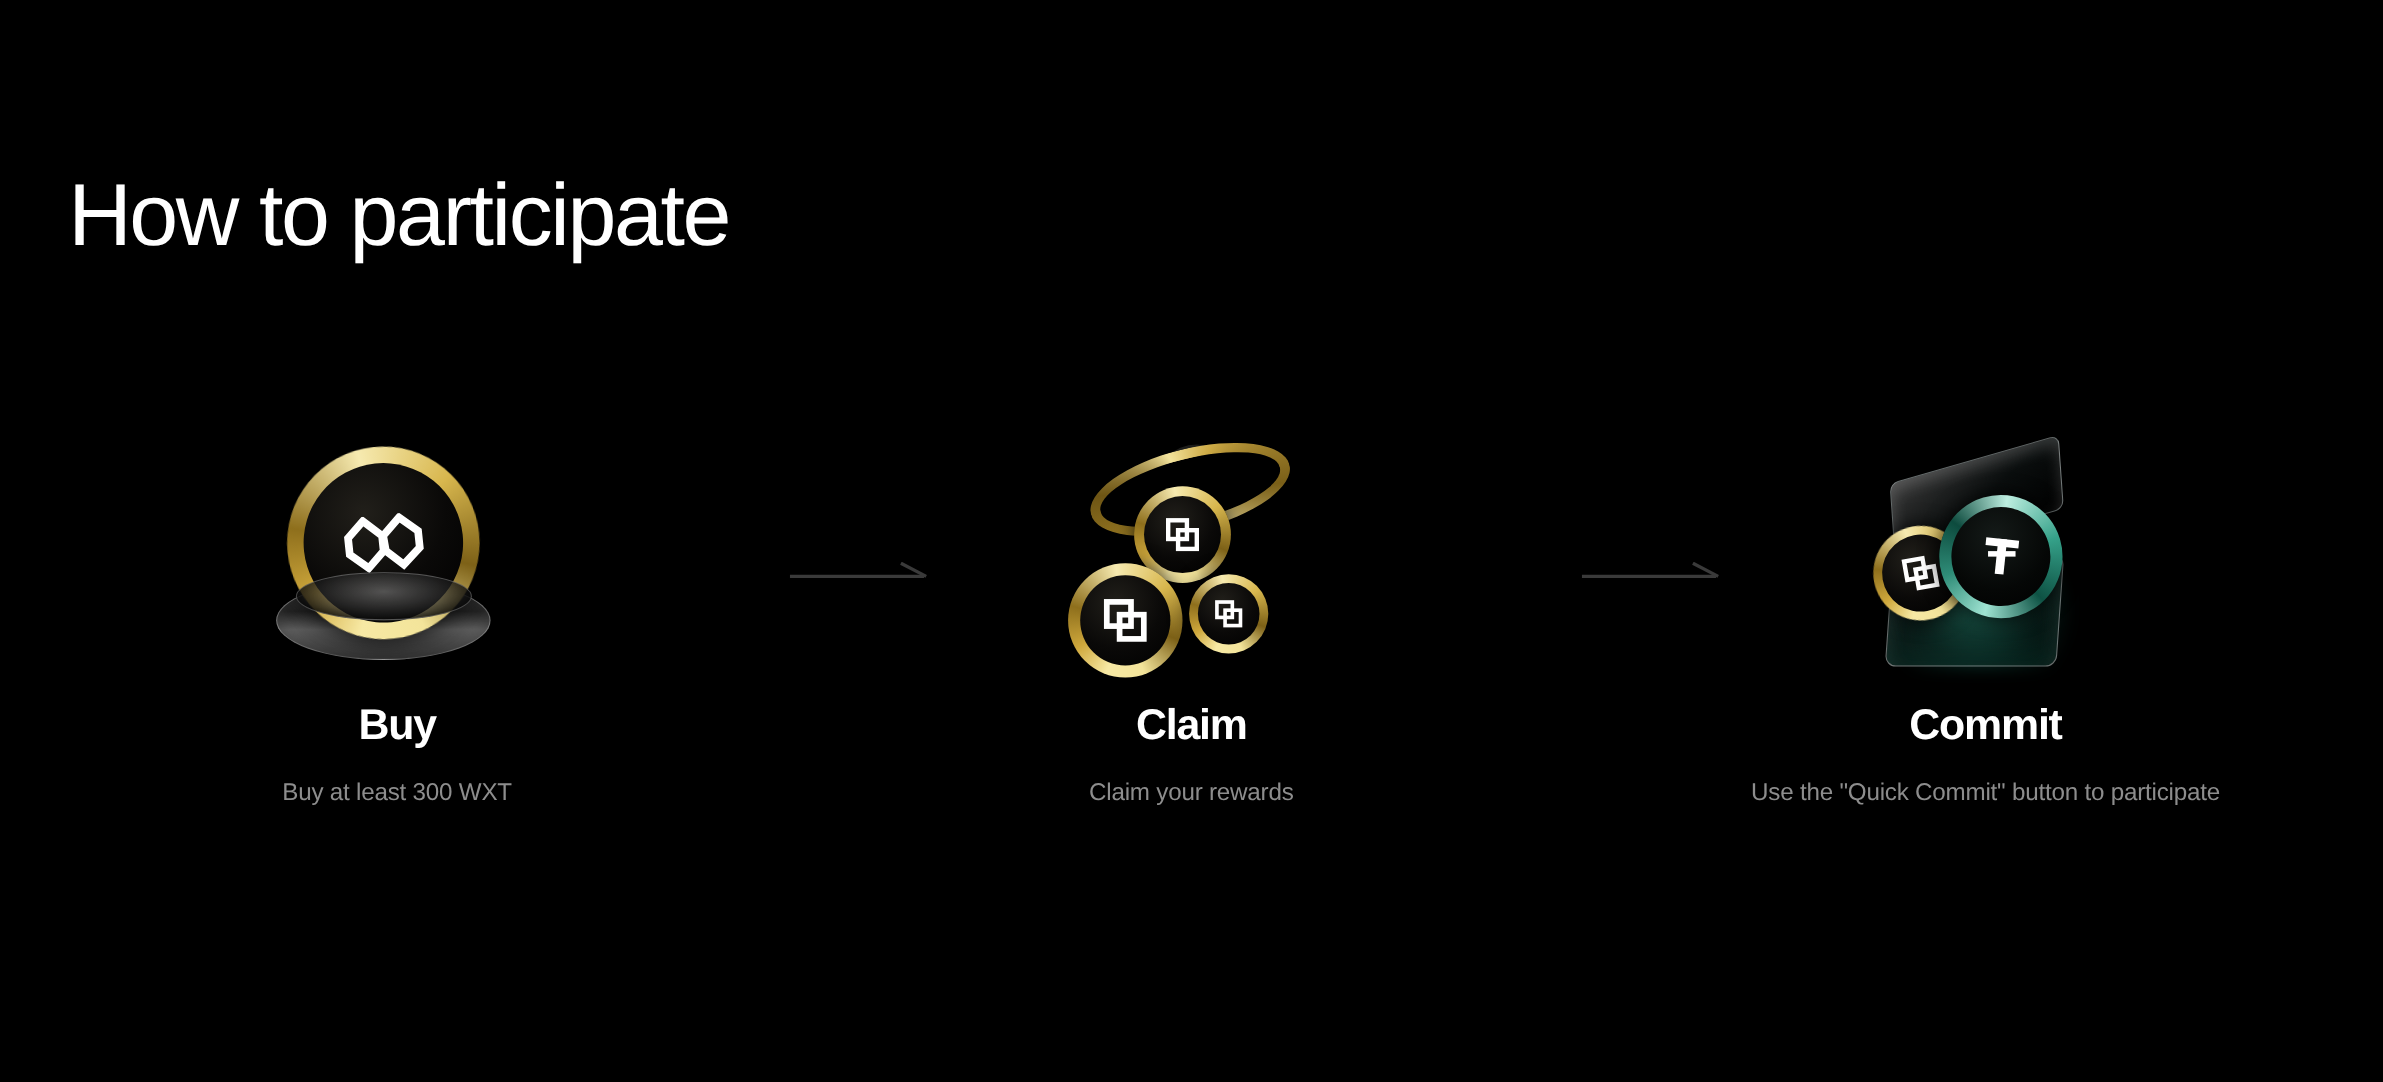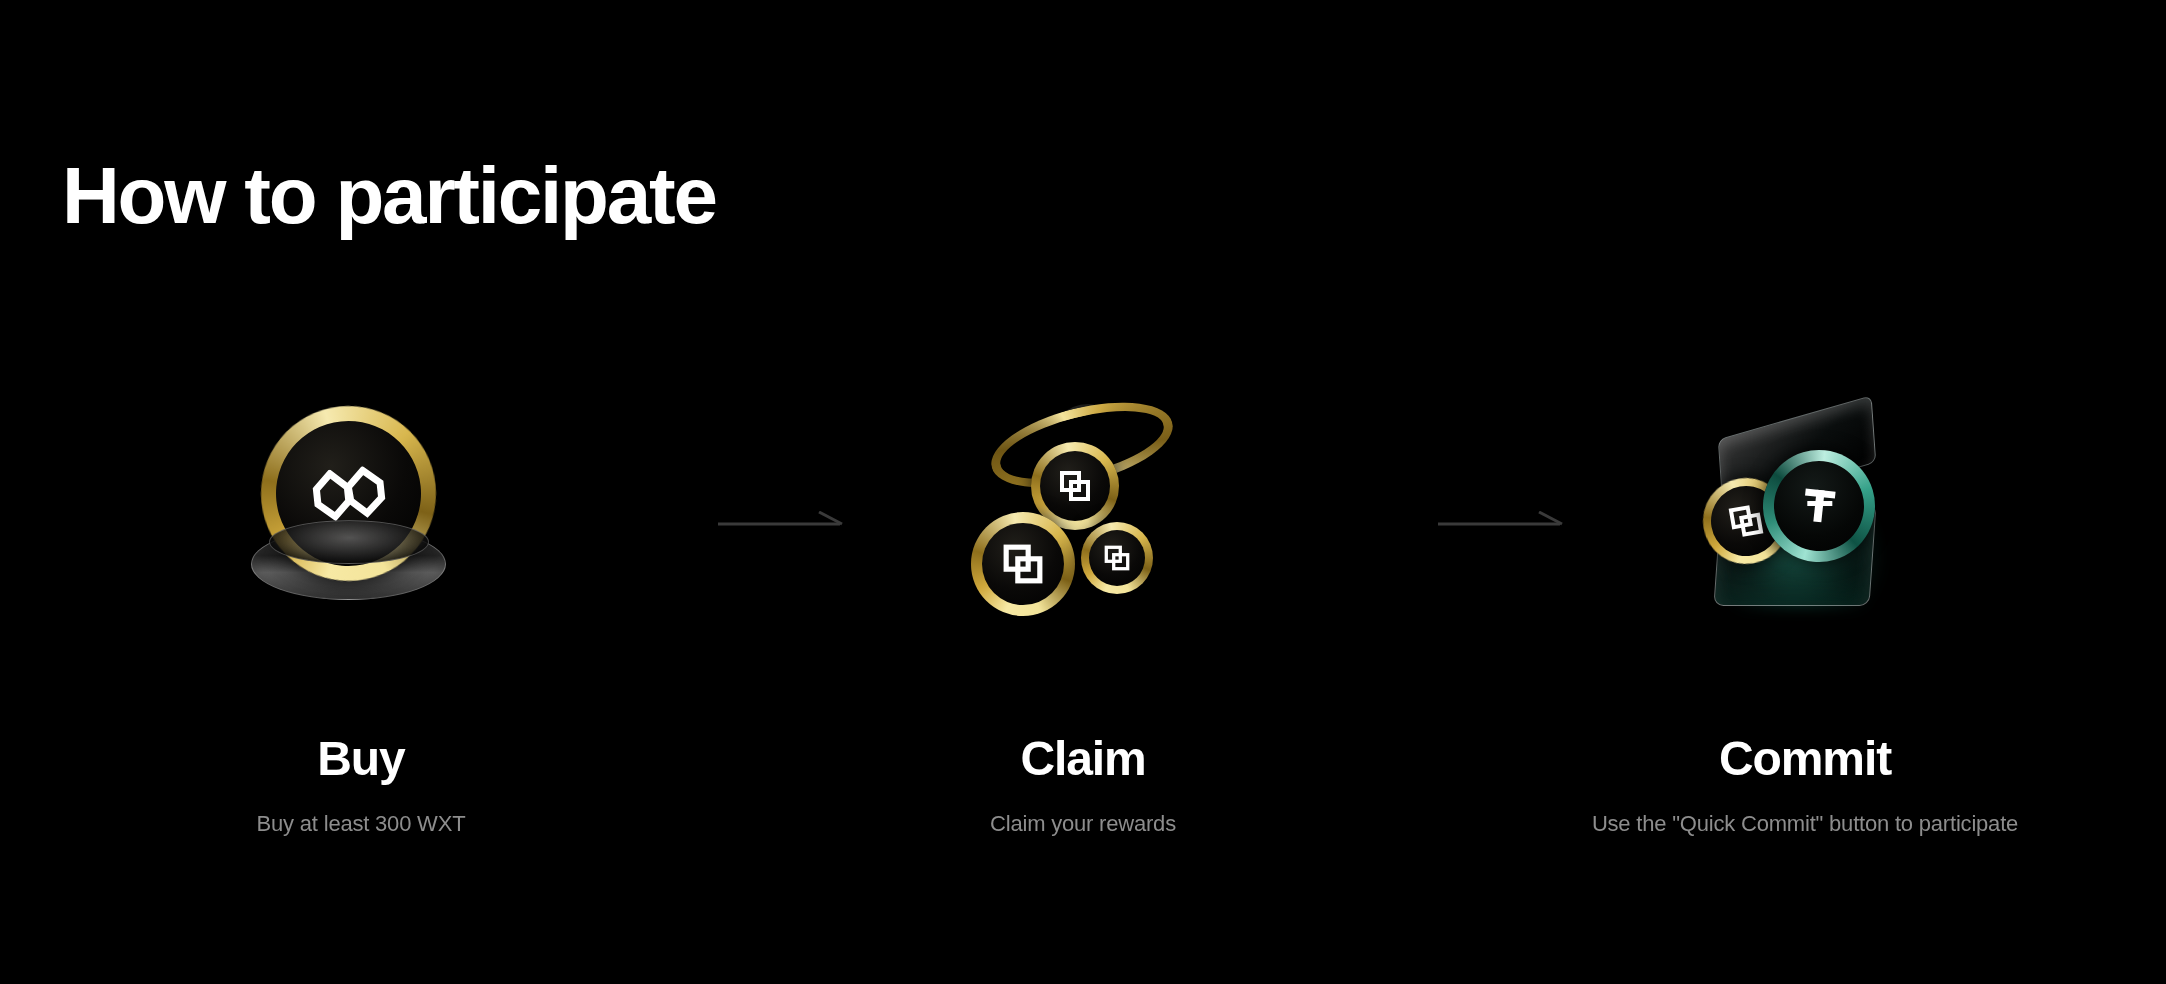--- a/index.html
+++ b/index.html
@@ -15,21 +15,21 @@
   }
   .page { position:relative; width:2166px; height:984px; background:#000; }
 
   
   .heading {
     position:absolute;
     left:62px;
     top:156px;
     font-size:80px;
     line-height:1;
-    font-weight:700;
+    font-weight:400;
     letter-spacing:-2.2px;
     color:#ffffff;
     white-space:nowrap;
   }
 
   
   .steps {
     position:absolute;
     left:0; top:400px;
     width:2166px; height:460px;
@@ -43,22 +43,21 @@
     flex-direction:column;
     align-items:center;
     position:relative;
   }
   .art-wrap {
     width:260px; height:240px;
     position:relative;
     display:flex; align-items:center; justify-content:center;
   }
   .step-title {
-    margin-top:95px;
-    font-size:48px;
+    font-size:39px;
     font-weight:700;
     letter-spacing:-1.1px;
     line-height:1;
     color:#ffffff;
     white-space:nowrap;
   }
   .step-desc {
     margin-top:30px;
     font-size:22px;
     font-weight:400;

